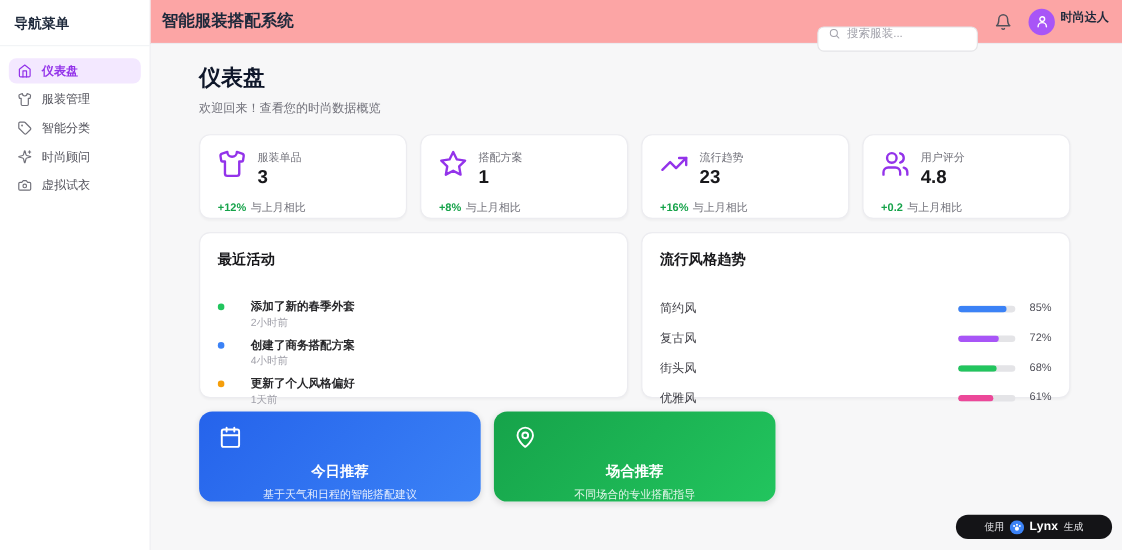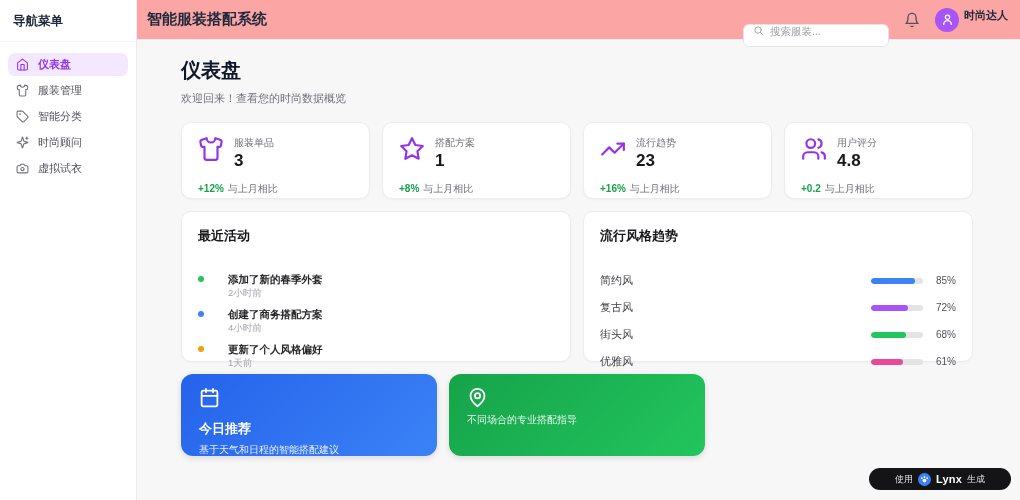--- a/index.html
+++ b/index.html
@@ -57,21 +57,21 @@
   .activity-dot { width:6px; height:6px; border-radius:50%; margin-top:3px; flex-shrink:0; }
   .activity-text { font-size:10.5px; font-weight:600; color:#27272a; line-height:1.25; }
   .activity-time { font-size:9.5px; color:#a1a1aa; margin-top:1px; }
   .trend-row { display:flex; align-items:center; margin-bottom:12px; }
   .trend-label { font-size:11px; color:#3f3f46; flex:1; }
   .trend-track { width:52px; height:6px; background:#e4e4e7; border-radius:3px; overflow:hidden; margin-right:8px; }
   .trend-fill { height:100%; border-radius:3px; }
   .trend-percent { font-size:10px; color:#52525b; width:25px; text-align:right; }
 
   
-  .actions-grid { display:grid; grid-template-columns:repeat(3,1fr); gap:12px; }
+  .actions-grid { display:grid; grid-template-columns:repeat(3,1fr); gap:12px;text-align:center; }
   .action-card { border-radius:12px; padding:13px 18px 14px; color:#fff; cursor:pointer; height:82px; box-shadow:0 2px 6px rgba(0,0,0,.12); }
   .action-title { font-size:13px; font-weight:700; margin-top:12px; }
   .action-desc { font-size:10px; opacity:.88; margin-top:5px; }
 
   
   .lynx-badge { position:absolute; right:9px; bottom:10px; background:#141417; color:#fff; border-radius:13px; height:22px; display:flex; align-items:center; gap:5px; padding:0 26px; cursor:pointer; }
   .lynx-prefix, .lynx-suffix { font-size:9px; color:#e4e4e7; }
   .lynx-brand { font-size:11px; font-weight:700; letter-spacing:.2px; }
 </style>
 </head>
@@ -309,20 +309,21 @@
         <div class="action-title">今日推荐</div>
         <div class="action-desc">基于天气和日程的智能搭配建议</div>
       </div>
       <div class="action-card" style="background: linear-gradient(135deg, rgb(22, 163, 74), rgb(34, 197, 94));">
         <span>
           <svg width="21" height="21" viewBox="0 0 24 24" fill="none" stroke="currentColor" stroke-width="2" stroke-linecap="round" stroke-linejoin="round">
               <path d="M20 10c0 6-8 12-8 12s-8-6-8-12a8 8 0 0 1 16 0z"></path>
               <circle cx="12" cy="10" r="3"></circle>
             </svg>
         </span>
+        <div class="action-title">场合推荐</div>
         <div class="action-desc">不同场合的专业搭配指导</div>
       </div>
     </div>
   </div>
 
   <div class="lynx-badge">
     <span class="lynx-prefix">使用</span>
     <span>
       <svg width="13" height="13" viewBox="0 0 24 24">
           <circle cx="12" cy="12" r="12" fill="#3b82f6"></circle>

